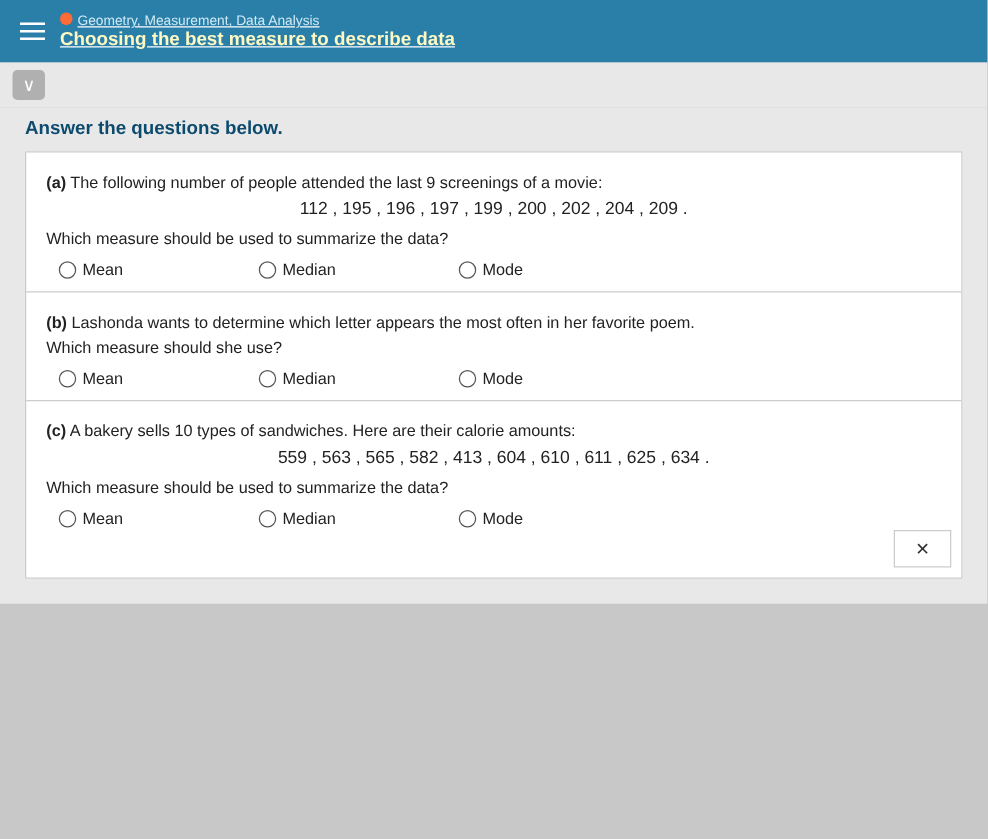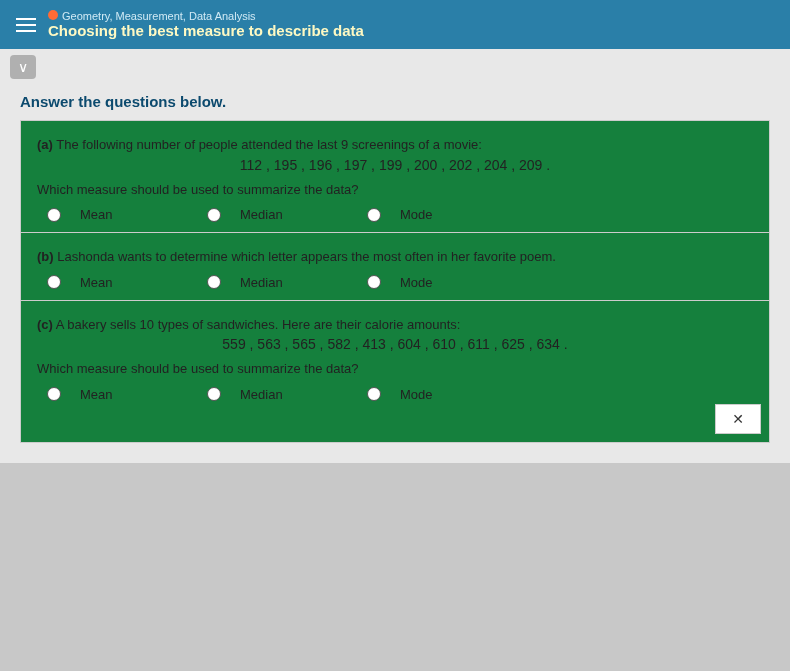--- a/index.html
+++ b/index.html
@@ -25,20 +25,21 @@
       cursor: pointer;
     }
     .hamburger-icon span {
       display: block;
       width: 20px;
       height: 2px;
       background: white;
     }
     .header-text {
       color: white;
+      text-decoration: underline;
     }
     .header-subtitle {
       font-size: 11px;
       color: #d0eaf5;
     }
     .header-title {
       font-size: 15px;
       font-weight: bold;
       color: #fef9c3;
     }
@@ -74,21 +75,21 @@
 
     .instructions {
       font-size: 15px;
       font-weight: bold;
       color: #0c4a6e;
       margin-bottom: 10px;
     }
 
     
     .questions-box {
-      background: #15803d;
+      background: #ffffff;
       border: 1px solid #ccc;
       padding: 0;
     }
 
     .question-block {
       border-bottom: 1px solid #ccc;
       padding: 14px 16px 10px 16px;
       position: relative;
     }
     .question-block:last-child {
@@ -117,21 +118,21 @@
       display: flex;
       align-items: center;
       gap: 0;
       margin-top: 6px;
       padding-left: 10px;
     }
 
     .option {
       display: flex;
       align-items: center;
-      gap: 19px;
+      gap: 5px;
       min-width: 160px;
       font-size: 13px;
       color: #222;
       cursor: pointer;
     }
 
     .radio-circle {
       width: 14px;
       height: 14px;
       border-radius: 50%;
@@ -204,20 +205,21 @@
           <span>Mode</span>
         </div>
       </div>
     </div>
 
     <div class="question-block">
       <div class="question-text">
         <span class="label">(b)</span>
         <span> </span><span>Lashonda wants to determine which letter appears the most often in her favorite poem.</span>
         <br>
+        <span>Which measure should she use?</span>
       </div>
       <div class="options-row">
         <div class="option">
           <span class="radio-circle"></span>
           <span>Mean</span>
         </div>
         <div class="option">
           <span class="radio-circle"></span>
           <span>Median</span>
         </div>

